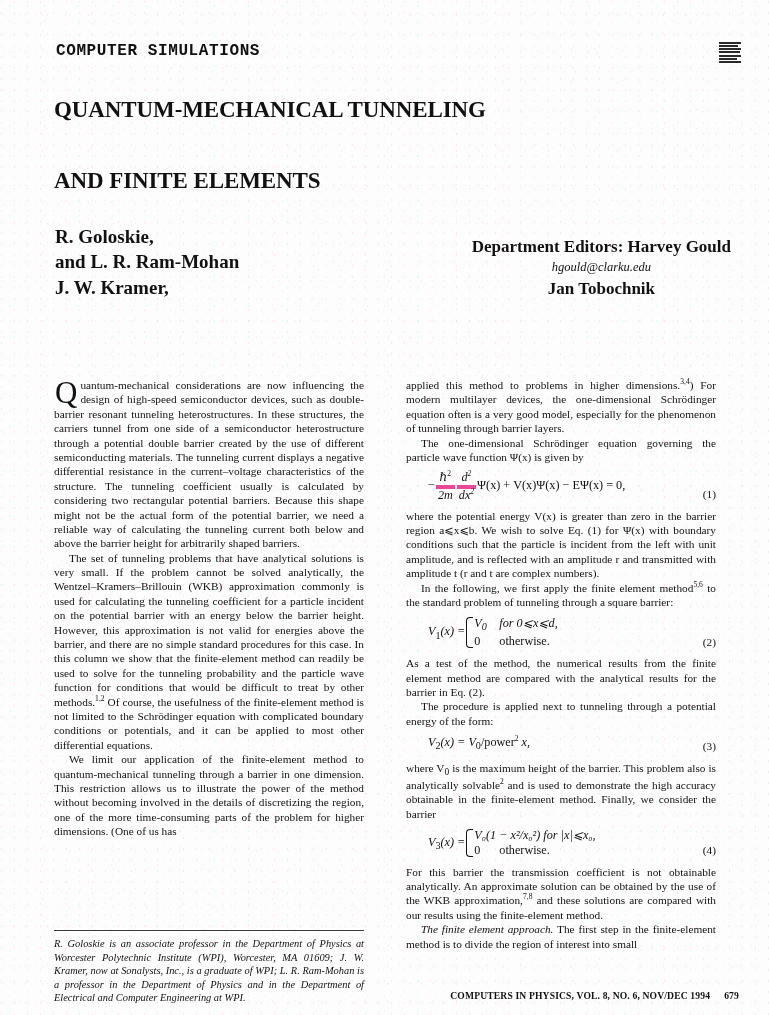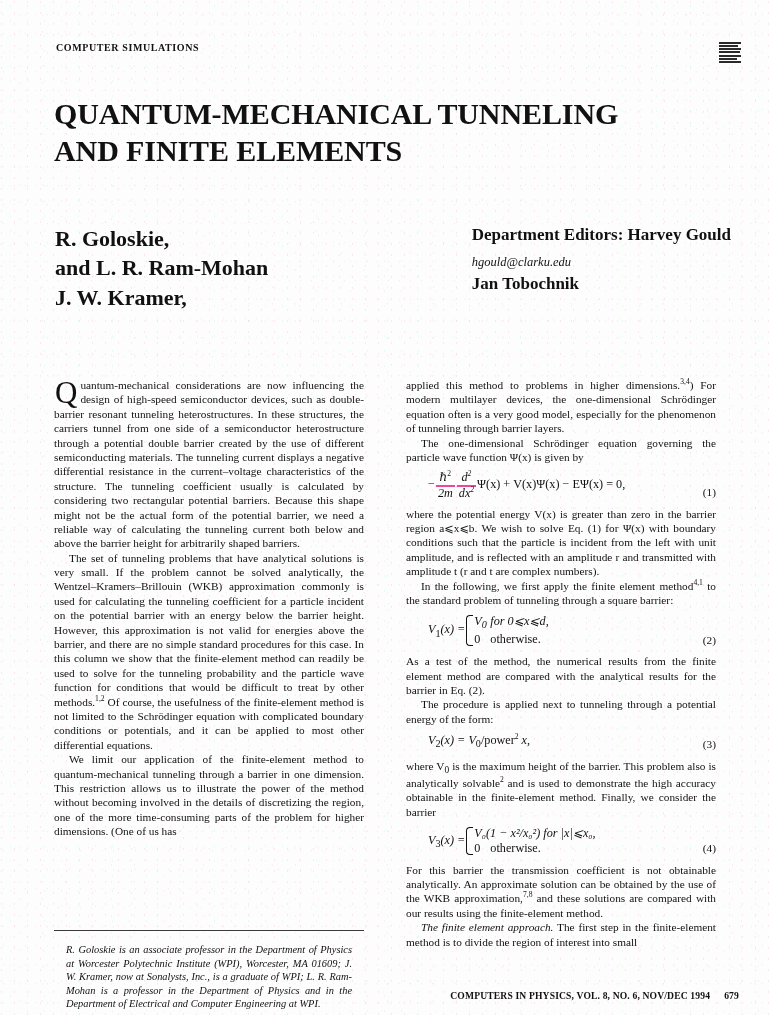--- a/index.html
+++ b/index.html
@@ -30,24 +30,24 @@
   .content {
     position: absolute;
     inset: 0;
   }
 
   
   .kicker {
     position: absolute;
     left: 56px;
     top: 42px;
-    font-size: 10px;
+    font-size: 16px;
     font-weight: bold;
     letter-spacing: 0.6px;
-    font-family: Liberation Serif, serif;
+    font-family: Liberation Mono, monospace;
   }
   .mark {
     position: absolute;
     right: 28px;
     top: 42px;
     width: 22px;
     height: 21px;
     display: flex;
     flex-direction: column;
     justify-content: space-between;
@@ -60,56 +60,56 @@
   .mark i:nth-child(2){ width: 88%; }
   .mark i:nth-child(4){ width: 94%; }
   .mark i:nth-child(6){ width: 82%; }
 
   
   .title {
     position: absolute;
     left: 54px;
     top: 96px;
     width: 660px;
-    font-size: 30px;
+    font-size: 23px;
     line-height: 1.22;
     font-weight: bold;
     letter-spacing: -0.1px;
     font-family: "Liberation Serif", serif;
   }
-  .title .l2 { display: block; }
+  .title .l2 { display: block; margin-top: 43px; }
 
   
   .authors {
     position: absolute;
     left: 55px;
     top: 224px;
-    font-size: 22px;
+    font-size: 19px;
     font-weight: bold;
     line-height: 1.34;
   }
   .authors span { display: block; white-space: nowrap; }
 
   .editors {
     position: absolute;
     right: 38px;
-    top: 224px;
-    text-align: left;
+    top: 236px;
+    text-align: center;
     line-height: 1.3;
   }
   .editors .ed-title {
     font-size: 17px;
     font-weight: bold;
     display: block;
   }
   .editors .ed-mail {
     font-size: 12.5px;
     font-style: italic;
     display: block;
-    margin-top: 8px;
+    margin-top: 1px;
   }
   .editors .ed-name {
     font-size: 17px;
     font-weight: bold;
     display: block;
     margin-top: 3px;
   }
 
   
   .col {
@@ -163,61 +163,61 @@
     bottom: 0;
     font-size: 11.3px;
   }
   .frac {
     display: inline-block;
     vertical-align: middle;
     text-align: center;
     line-height: 1.08;
     margin: 0 1px;
   }
-  .frac .n { display: block; border-bottom: 2px solid #ec4899; padding: 0 2px; }
+  .frac .n { display: block; border-bottom: 4px solid #ec4899; padding: 0 2px; }
   .frac .d { display: block; padding: 0 2px; }
   .it { font-style: italic; }
   .cases {
     display: inline-block;
     vertical-align: middle;
     position: relative;
     padding-left: 9px;
     text-align: left;
   }
   .cases:before {
     content: "";
     position: absolute;
     left: 1px; top: 1px; bottom: 1px;
     width: 6px;
     border: 1px solid #111;
     border-right: none;
     border-radius: 4px 0 0 4px;
   }
   .cases .row { display: block; line-height: 1.22; white-space: nowrap; }
   .cases .row .lead { display: inline-block; min-width: 16px; }
-  .cases .row .tail { }
+  .cases .row .tail { margin-left: 9px; }
 
   
   .footnote {
     position: absolute;
     left: 54px;
     top: 930px;
     width: 310px;
     font-size: 10.4px;
     font-style: italic;
     line-height: 1.30;
     text-align: justify;
   }
   .footnote .rule {
     width: 100%;
     height: 1px;
     background: #3b3b3b;
     margin: 0 0 6px 0;
   }
-  .footnote p { margin: 12px; }
+  .footnote p { margin: 0; }
 
   
   .pagefooter {
     position: absolute;
     right: 30px;
     bottom: 14px;
     font-size: 9.6px;
     font-weight: bold;
     letter-spacing: 0.15px;
   }
@@ -271,21 +271,21 @@
 
     <div class="eq">
       <span class="body">
         <span>−</span><span class="frac"><span class="n"><span>ℏ</span><sup>2</sup></span><span class="d it">2m</span></span><span class="frac"><span class="n it"><span>d</span><sup>2</sup></span><span class="d it"><span>dx</span><sup>2</sup></span></span><span>Ψ(x) + V(x)Ψ(x) − EΨ(x) = 0,</span>
       </span>
       <span class="num">(1)</span>
     </div>
 
     <p class="noindent">where the potential energy V(x) is greater than zero in the barrier region a⩽x⩽b. We wish to solve Eq. (1) for Ψ(x) with boundary conditions such that the particle is incident from the left with unit amplitude, and is reflected with an amplitude r and transmitted with amplitude t (r and t are complex numbers).</p>
 
-    <p><span>In the following, we first apply the finite element method</span><sup>4,1</sup><span> to the standard problem of tunneling through a square barrier:</span></p>
+    <p><span>In the following, we first apply the finite element method</span><sup>5,6</sup><span> to the standard problem of tunneling through a square barrier:</span></p>
 
     <div class="eq">
       <span class="body">
         <span class="it">V</span><sub>1</sub><span class="it">(x) =</span><span class="cases"><span class="row"><span class="lead it"><span>V</span><sub>0</sub></span><span class="tail it">for  0⩽x⩽d,</span></span><span class="row"><span class="lead">0</span><span class="tail">otherwise.</span></span></span>
       </span>
       <span class="num">(2)</span>
     </div>
 
     <p class="noindent">As a test of the method, the numerical results from the finite element method are compared with the analytical results for the barrier in Eq. (2).</p>
     <p>The procedure is applied next to tunneling through a potential energy of the form:</p>

